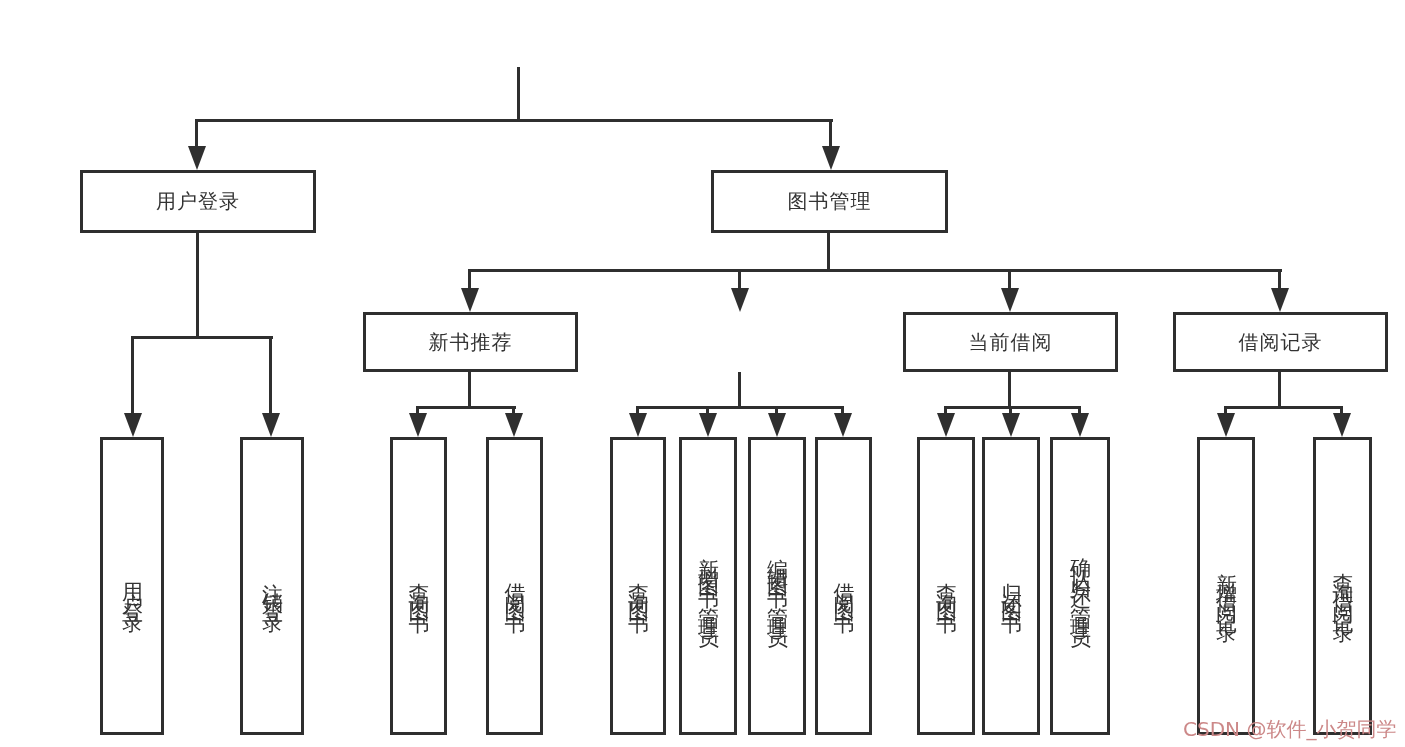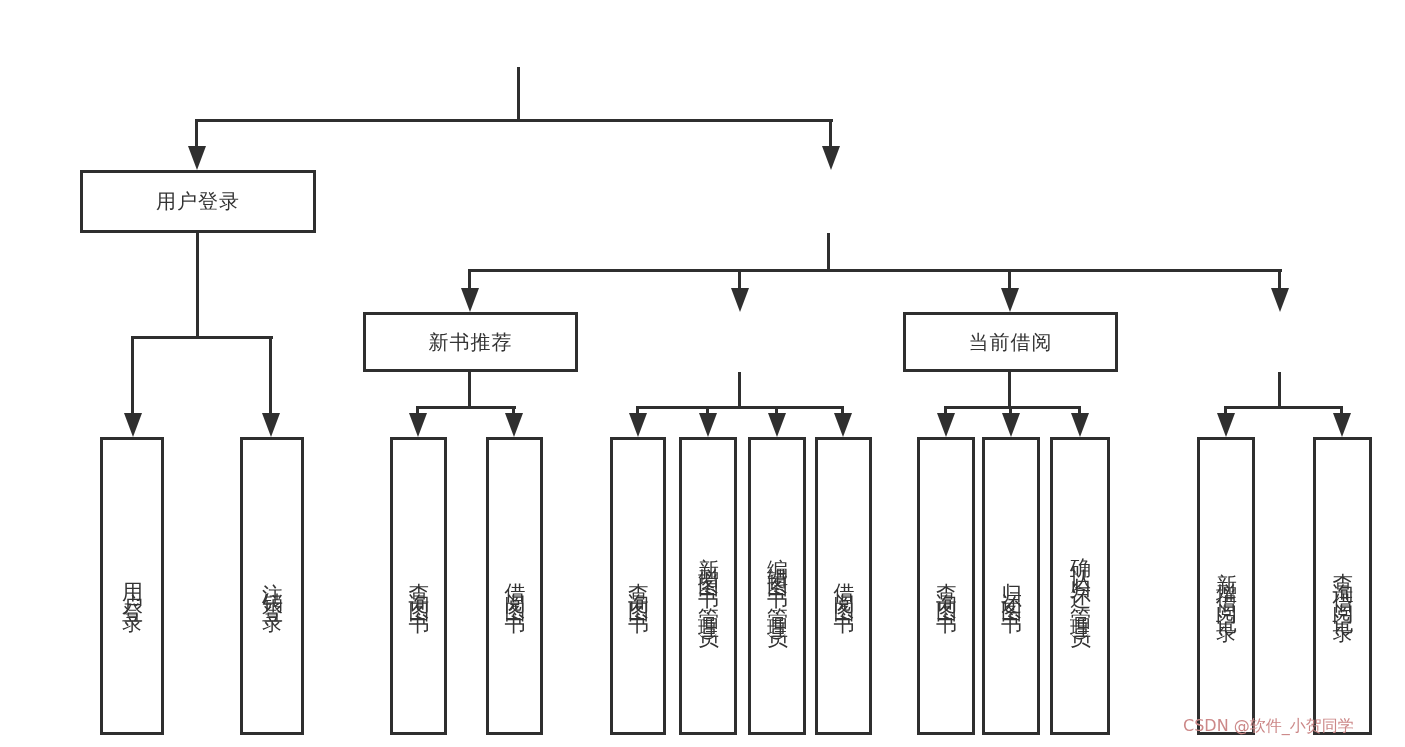--- a/index.html
+++ b/index.html
@@ -21,38 +21,41 @@
   }
   .hline { position:absolute; height:3px; background:var(--line); z-index:1; }
   .vline { position:absolute; width:3px;  background:var(--line); z-index:1; }
   .arrow {
     position:absolute; width:0; height:0; z-index:1;
     border-left:9px solid transparent; border-right:9px solid transparent;
     border-top:24px solid var(--line);
   }
   .watermark {
     position:absolute; left:1183px; top:716px; z-index:5;
-    font-size:16px; white-space:nowrap;
+    font-size:20px; white-space:nowrap;
   }
 </style>
 </head>
 <body>
 
 <div class="canvas">
 
 
   <div class="vline" style="left:517px; top:67px;  height:52px;"></div>
   <div class="hline" style="left:196px; top:119px; width:637px;"></div>
   <div class="vline" style="left:195px; top:119px; height:30px;"></div>
   <div class="vline" style="left:829px; top:119px; height:30px;"></div>
   <div class="arrow" style="left:188px; top:146px;"></div>
   <div class="arrow" style="left:822px; top:146px;"></div>
 
   <div class="box" style="left:80px; top:170px; width:236px; height:63px;">
     <span>用户登录</span>
+  </div>
+  <div class="box" style="left:711px; top:170px; width:237px; height:63px;">
+    <span>图书管理</span>
   </div>
 
   <div class="vline" style="left:196px; top:233px; height:104px;"></div>
   <div class="hline" style="left:131px; top:336px; width:142px;"></div>
   <div class="vline" style="left:131px; top:336px; height:80px;"></div>
   <div class="vline" style="left:269px; top:336px; height:80px;"></div>
   <div class="arrow" style="left:124px; top:413px;"></div>
   <div class="arrow" style="left:262px; top:413px;"></div>
 
   <div class="vline" style="left:827px;  top:233px; height:38px;"></div>
@@ -64,20 +67,23 @@
   <div class="arrow" style="left:461px;  top:288px;"></div>
   <div class="arrow" style="left:731px;  top:288px;"></div>
   <div class="arrow" style="left:1001px; top:288px;"></div>
   <div class="arrow" style="left:1271px; top:288px;"></div>
 
   <div class="box" style="left:363px; top:312px; width:215px; height:60px;justify-content:center;">
     <span>新书推荐</span>
   </div>
   <div class="box" style="left:903px; top:312px; width:215px; height:60px;">
     <span>当前借阅</span>
+  </div>
+  <div class="box" style="left:1173px; top:312px; width:215px; height:60px;">
+    <span>借阅记录</span>
   </div>
 
   <div class="vline" style="left:468px; top:372px; height:36px;"></div>
   <div class="hline" style="left:416px; top:406px; width:100px;"></div>
   <div class="vline" style="left:416px; top:406px; height:10px;"></div>
   <div class="vline" style="left:512px; top:406px; height:10px;"></div>
   <div class="arrow" style="left:409px; top:413px;"></div>
   <div class="arrow" style="left:505px; top:413px;"></div>
 
   <div class="vline" style="left:738px; top:372px; height:36px;"></div>

